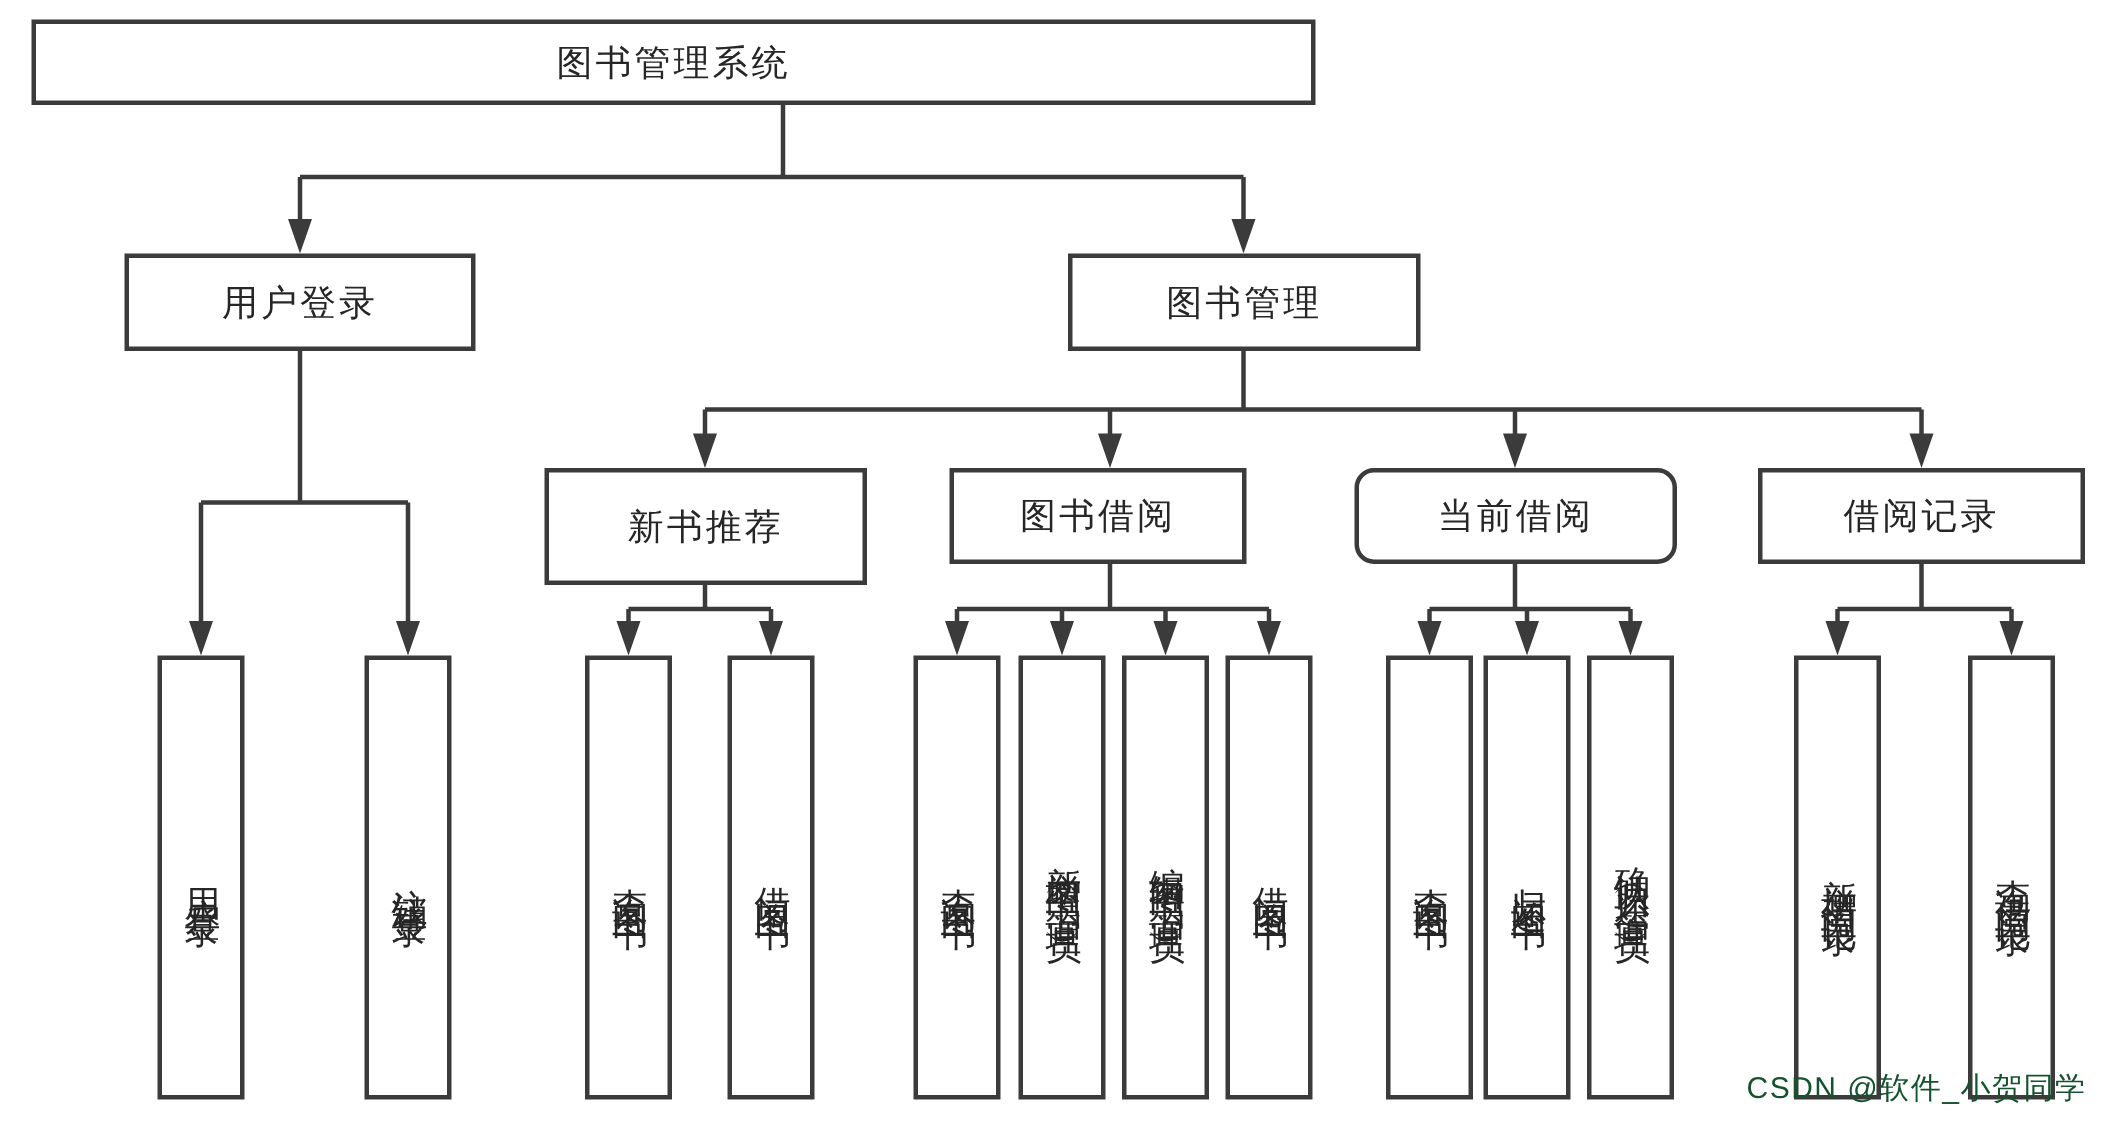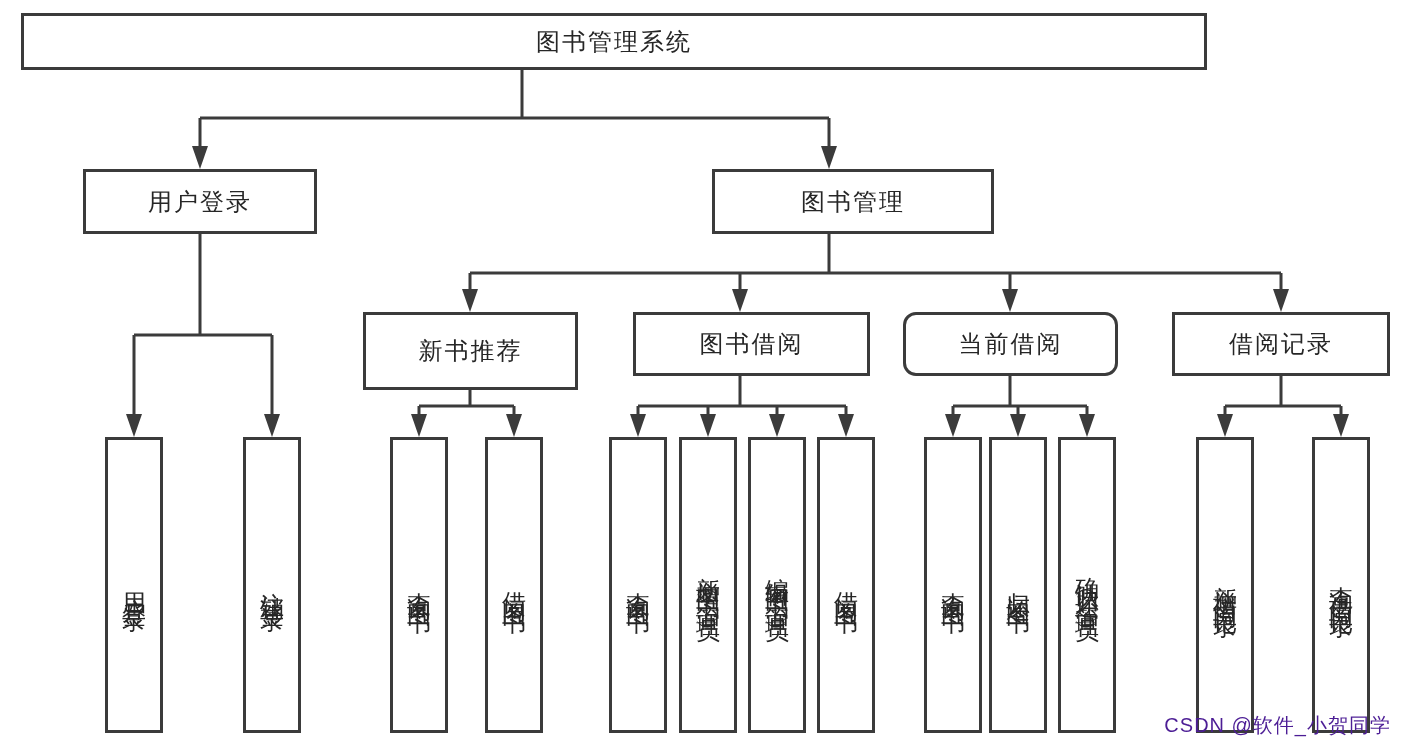--- a/index.html
+++ b/index.html
@@ -17,37 +17,37 @@
     display:flex;align-items:center;justify-content:center;
     color:#262626;
   }
   .hbox{font-size:24px;letter-spacing:2px;white-space:nowrap;}
   .vbox{
     writing-mode:vertical-rl;text-orientation:mixed;
     font-size:24px;letter-spacing:6px;line-height:1;
     top:437px;width:58px;height:296px;
   }
   
-  .n-root{left:21px;top:13px;width:1186px;height:57px;}
+  .n-root{left:21px;top:13px;width:856px;height:57px;}
   .n-login{left:83px;top:169px;width:234px;height:65px;}
-  .n-mgmt{left:712px;top:169px;width:282px;height:65px;}
+  .n-mgmt{left:712px;top:169px;width:235px;height:65px;}
   .n-rec{left:363px;top:312px;width:215px;height:78px;}
-  .n-borrow{left:633px;top:312px;width:237px;height:64px;}
+  .n-borrow{left:633px;top:312px;width:198px;height:64px;}
   .n-current{left:903px;top:312px;width:215px;height:64px;border-radius:13px;}
   .n-record{left:1172px;top:312px;width:218px;height:64px;}
   
   .l1{left:105px;}  .l2{left:243px;}
   .l3{left:390px;}  .l4{left:485px;}
   .l5{left:609px;}  .l6{left:679px;}
   .l7{left:748px;}  .l8{left:817px;}
   .l9{left:924px;}  .l10{left:989px;} .l11{left:1058px;}
   .l12{left:1196px;}.l13{left:1312px;}
   #watermark{
     position:absolute;right:14px;top:712px;
-    font-size:20px;letter-spacing:1px;color:#4c1d95;
+    font-size:20px;letter-spacing:1px;color:#14532d;
     white-space:nowrap;z-index:5;
   }
 </style>
 </head>
 <body>
 
 <div id="canvas">
 
   <svg id="wires" viewBox="0 0 1405 747" xmlns="http://www.w3.org/2000/svg">
     <g stroke="#3b3b3b" stroke-width="3" fill="none">

